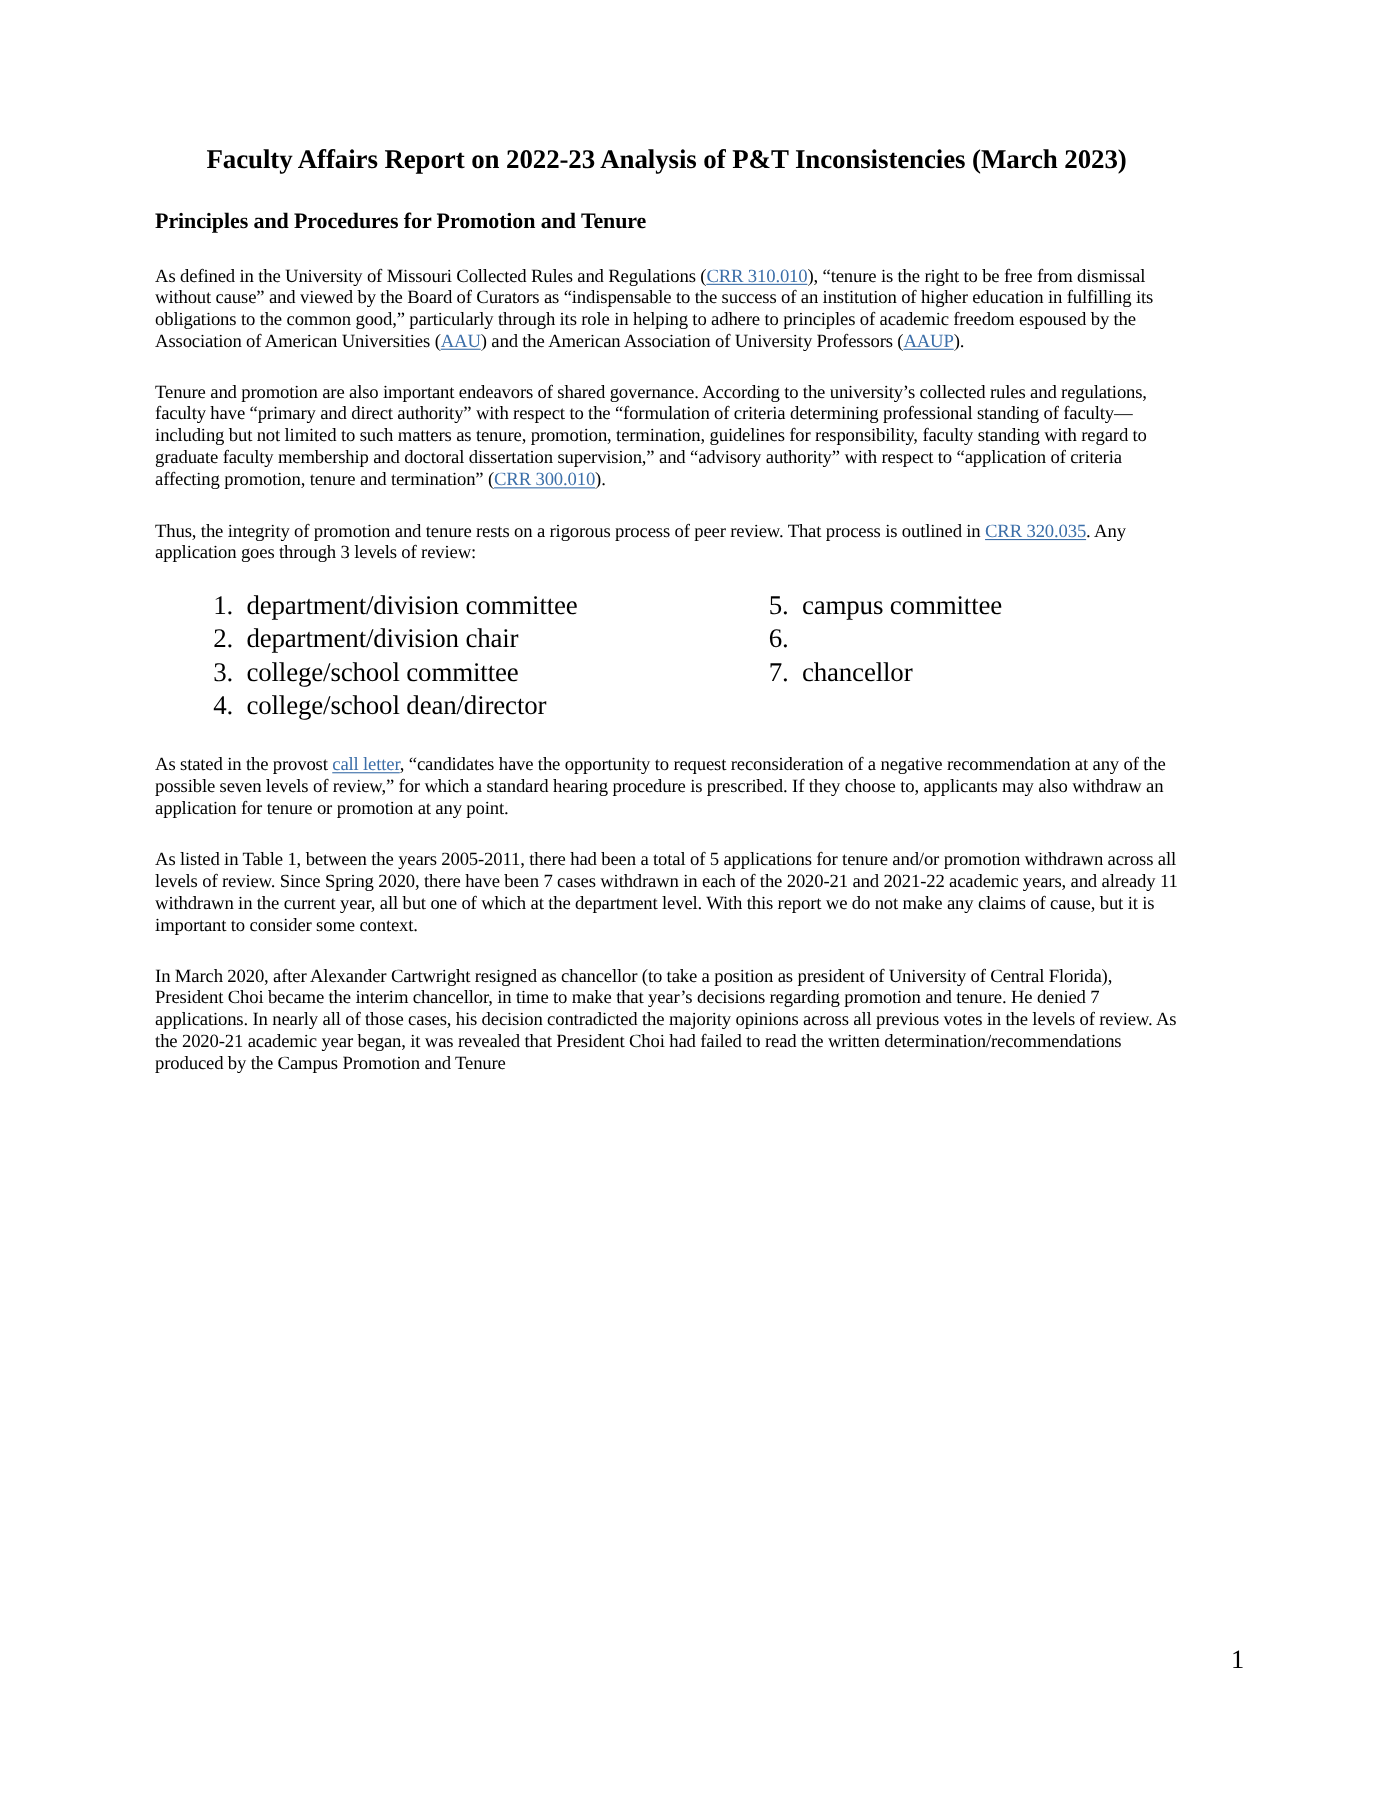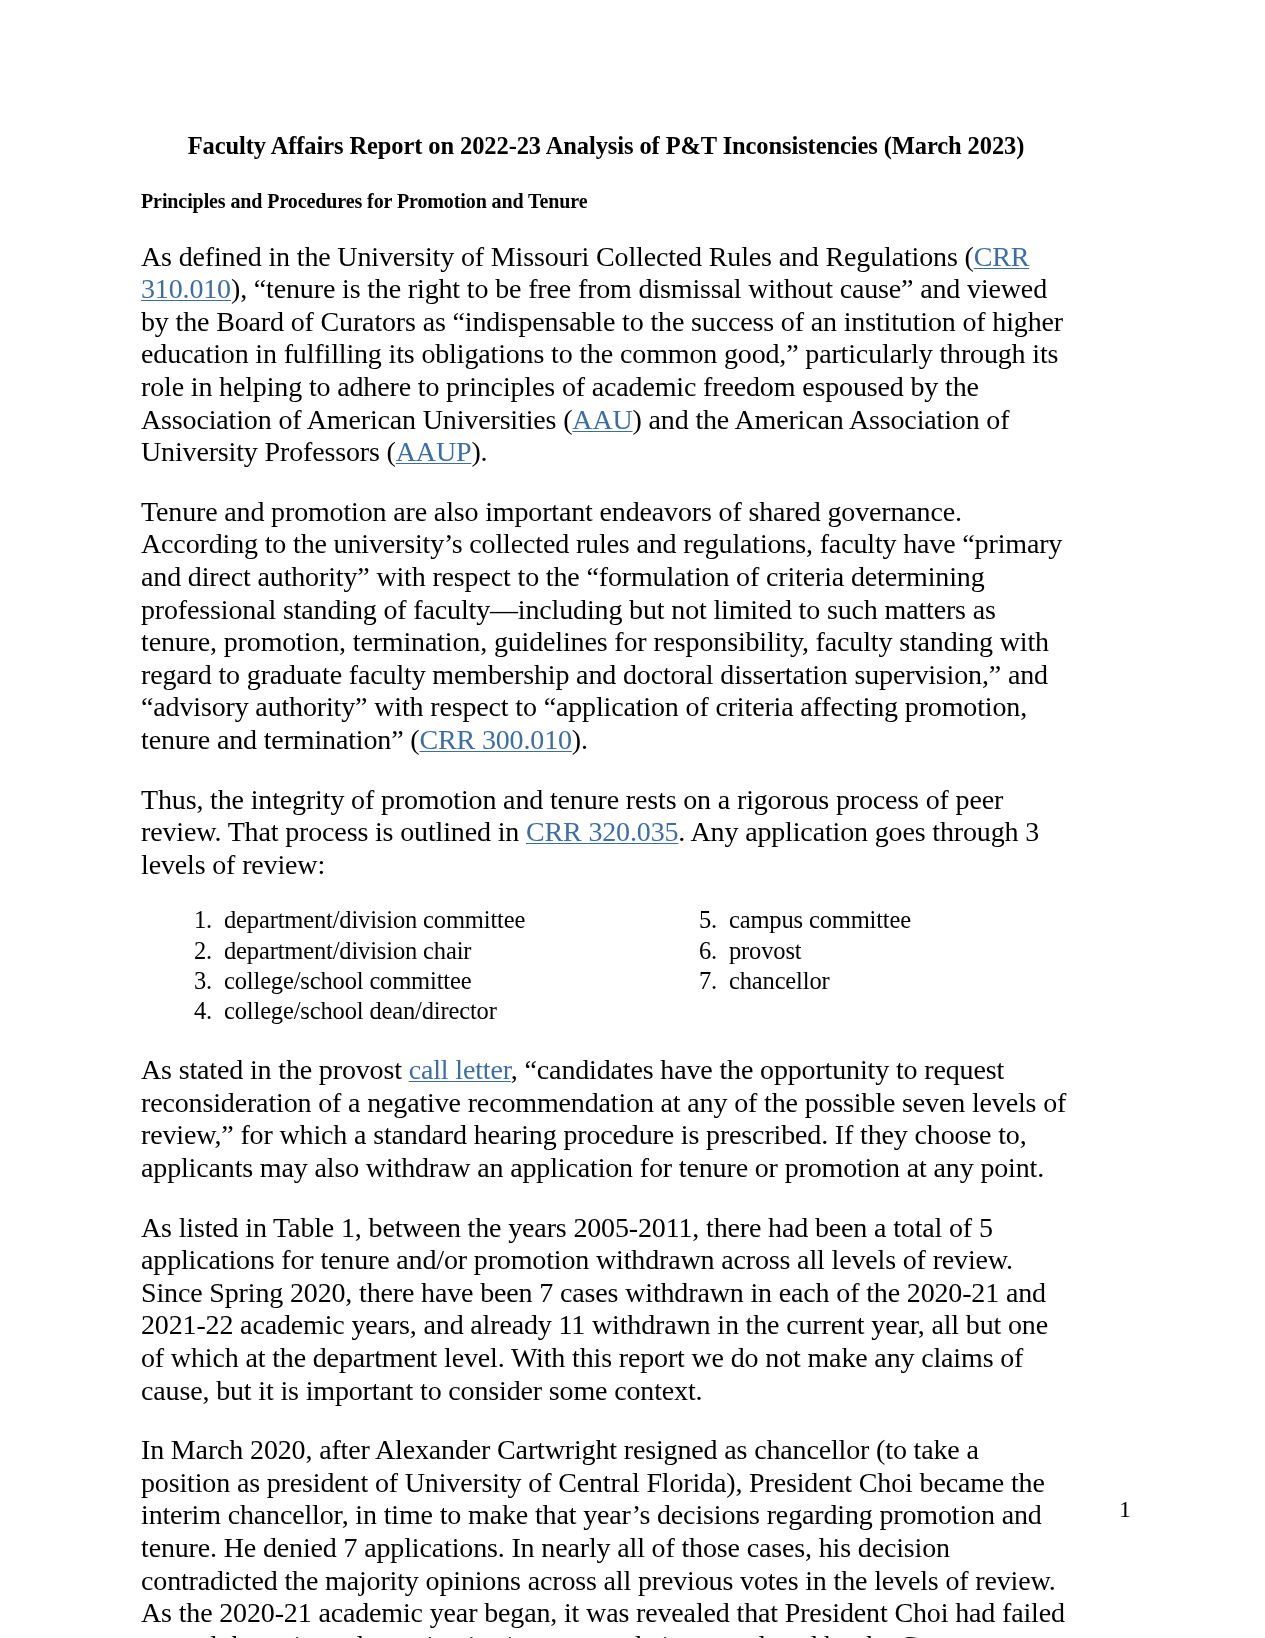--- a/index.html
+++ b/index.html
@@ -34,21 +34,21 @@
     margin: 0 0 17px 0;
   }
   .section-heading {
     font-weight: bold;
     font-size: 20px;
     line-height: 1.18;
     margin: 29px 0 0 0;
     letter-spacing: -0.1px;
   }
   p.body-par {
-    font-size: 28px;
+    font-size: 17px;
     line-height: 1.165;
     margin: 27px 0 0 0;
     text-align: left;
     letter-spacing: -0.15px;
   }
   .first-par { margin-top: 31px; }
   a.doclink, span.doclink {
     color: #3b6ea8;
     text-decoration: underline;
     text-decoration-thickness: 1px;
@@ -134,21 +134,20 @@
         </li>
       </ul>
 
       <ul class="levels-col col-b">
         <li>
           <span class="li-num">5.</span>
           <span class="li-text">campus committee</span>
         </li>
         <li>
           <span class="li-num">6.</span>
-          <span class="li-text">provost</span>
         </li>
         <li>
           <span class="li-num">7.</span>
           <span class="li-text">chancellor</span>
         </li>
       </ul>
 
     </div>
 
     <p class="body-par">

